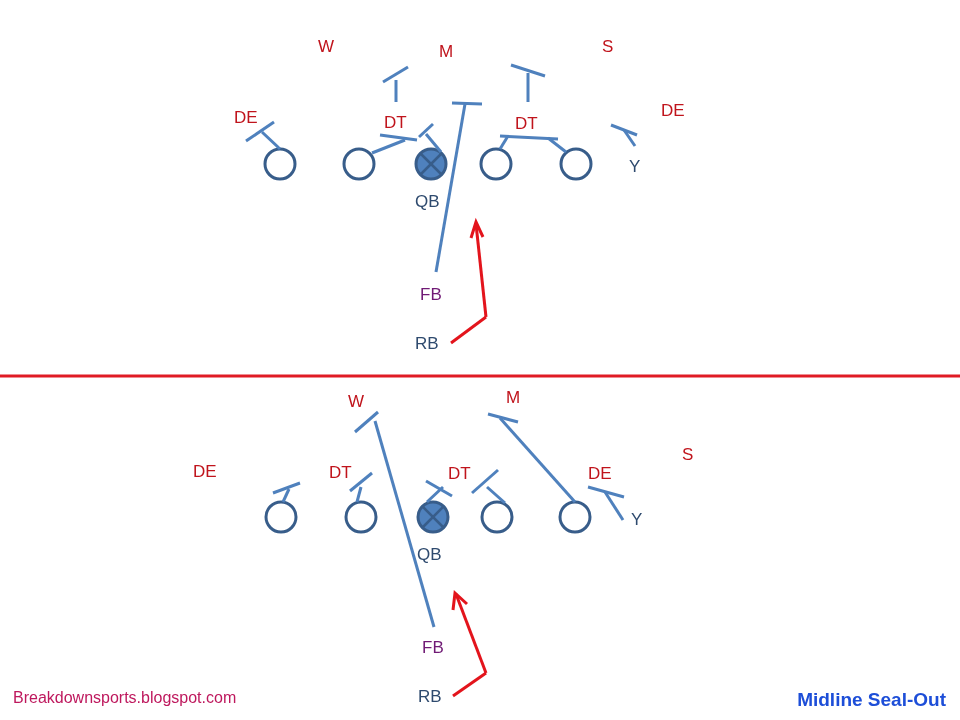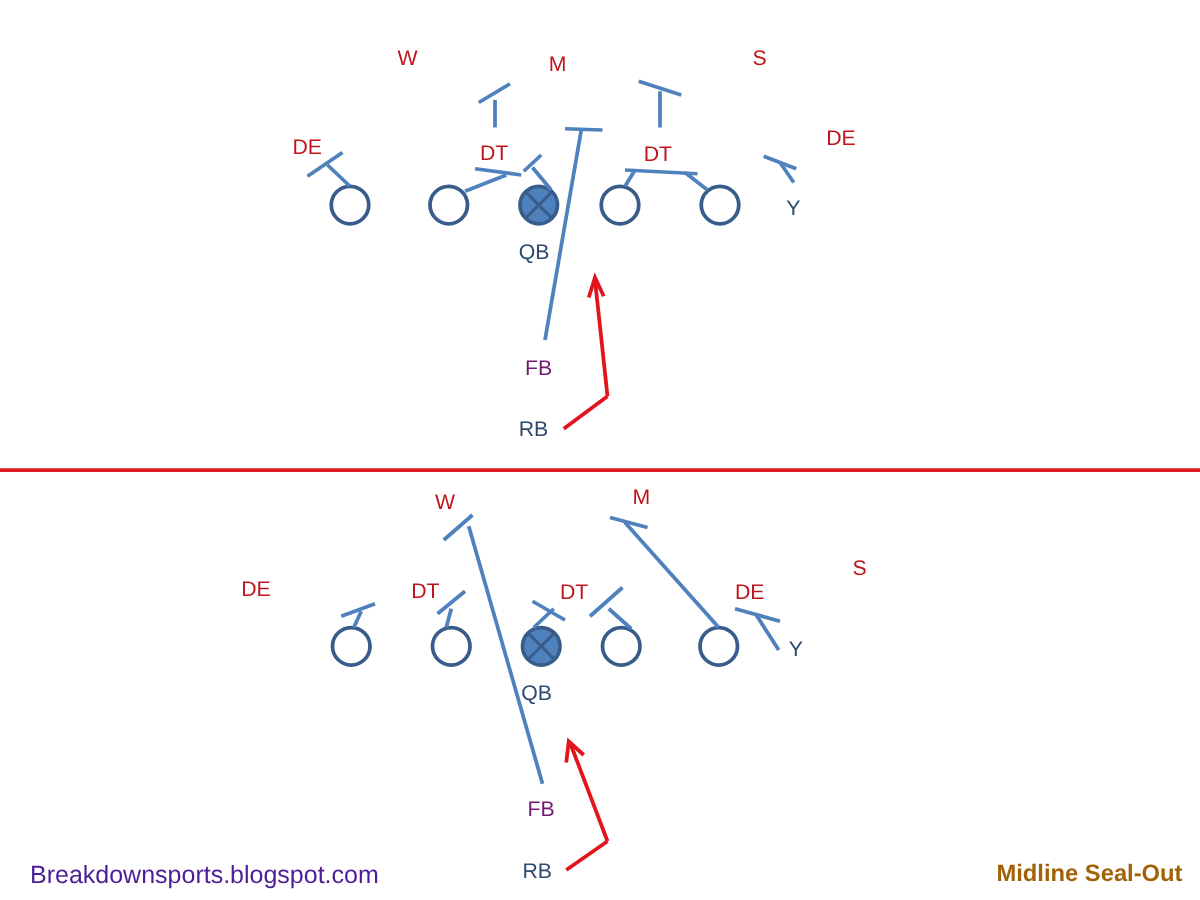--- a/index.html
+++ b/index.html
@@ -3,22 +3,22 @@
   <meta charset="utf-8">
   <style>
     html, body { margin: 0; padding: 0; background: #ffffff; }
     body { width: 960px; height: 720px; position: relative; overflow: hidden;
            font-family: "Liberation Sans", "DejaVu Sans", sans-serif; }
     svg.field { position: absolute; left: 0; top: 0; }
     .lbl { position: absolute; font-size: 17px; line-height: 1; white-space: nowrap; }
     .def { color: #c0141c; }
     .off { color: #2e4a6e; }
     .fb  { color: #701a75; }
-    .footer-left { position: absolute; left: 24px; top: 689px; font-size: 20px; color: #4c1d95; }
-    .footer-right { position: absolute; right: 14px; top: 689px; font-size: 19px; font-weight: bold; color: #a16207; }
+    .footer-left { position: absolute; left: 13px; top: 689px; font-size: 16px; color: #be185d; }
+    .footer-right { position: absolute; right: 14px; top: 689px; font-size: 19px; font-weight: bold; color: #1d4ed8; }
   </style>
 </head>
 <body>
 
 <svg class="field" width="960" height="720" viewBox="0 0 960 720">
 
   <g fill="none" stroke-linecap="butt">
 
     <circle cx="280" cy="164" r="15" stroke="#385d8a" stroke-width="3" fill="#fff"></circle>
     <circle cx="359" cy="164" r="15" stroke="#385d8a" stroke-width="3" fill="#fff"></circle>

